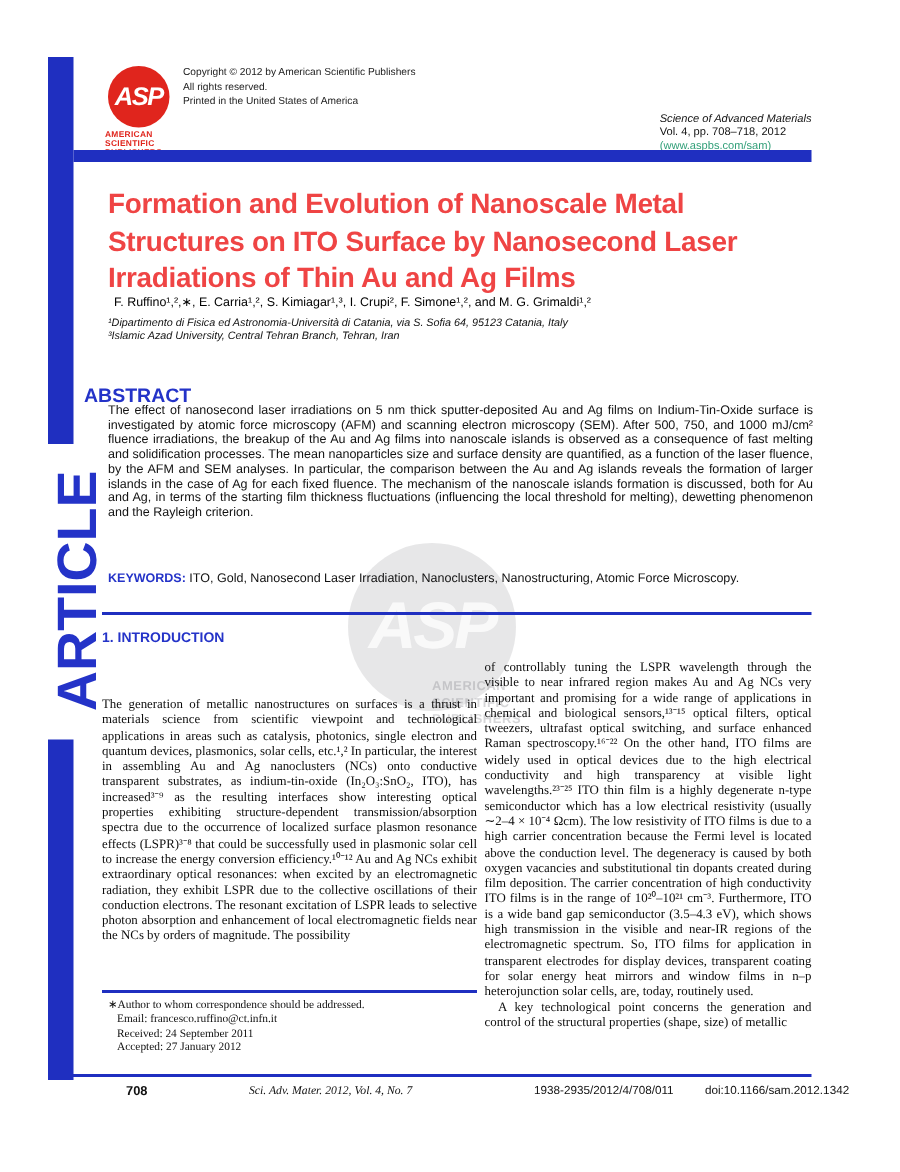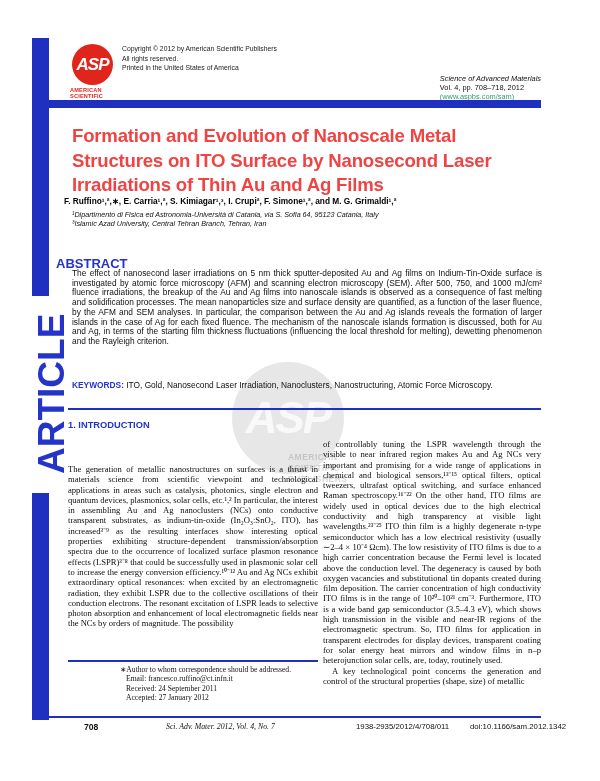--- a/index.html
+++ b/index.html
@@ -50,22 +50,22 @@
   .journal-url { color: #2f9e77; text-decoration: underline; cursor: pointer; }
   .hbar-header { left: 49px; top: 100px; width: 492px; height: 8px; background: #1f2fc0; }
 
   
   .paper-title {
     left: 72px; top: 124px; width: 480px;
     font-size: 18.6px; line-height: 24.5px; font-weight: 700; color: #ef4444;
     letter-spacing: -0.2px;
   }
   .authors {
-    left: 64px; top: 196px; width: 470px;
-    font-size: 8.3px; font-weight: 700; color: #000;
+    left: 76px; top: 196px; width: 470px;
+    font-size: 8.3px; font-weight: 400; color: #000;
   }
   .affiliations {
     left: 72px; top: 210px; width: 470px;
     font-style: italic; font-size: 7.2px; line-height: 9.3px; color: #111;
   }
 
   
   .abstract-label, .keywords-label, .section-heading {
     color: #2433c8; font-weight: 700;
   }
@@ -92,21 +92,21 @@
   .col-right { left: 323px; top: 418px; width: 218px; }
   .col-right .para2 { text-indent: 9px; }
 
   
   .rule-footnote { left: 68px; top: 660px; width: 250px; }
   .footnote {
     left: 72px; top: 665px; width: 250px;
     font-family: "Liberation Serif", serif;
     font-size: 7.6px; line-height: 9.3px; color: #111;
   }
-  .footnote div { padding-left: 6px; margin-left: 48px; }
+  .footnote div { padding-left: 6px; }
   .footnote div:first-child { padding-left: 0; }
 
   
   .rule-footer { left: 32px; top: 716px; width: 509px; }
   .footer-num { left: 84px; top: 722px; font-weight: 700; font-size: 8.6px; }
   .footer-cite { left: 166px; top: 722px; font-style: italic; font-size: 7.8px; font-family: "Liberation Serif", serif; }
   .footer-issn { left: 356px; top: 722px; font-size: 7.8px; }
   .footer-doi { left: 470px; top: 722px; font-size: 7.8px; }
 
   

